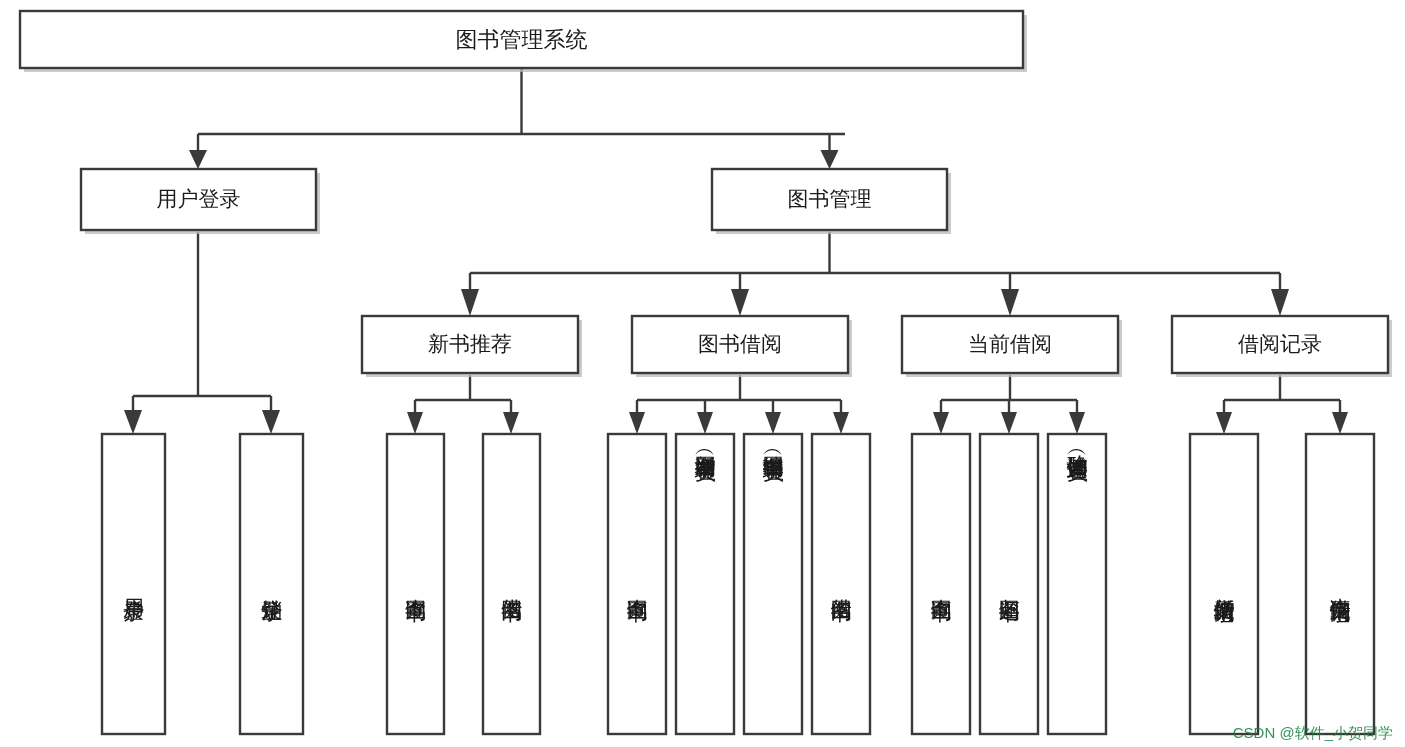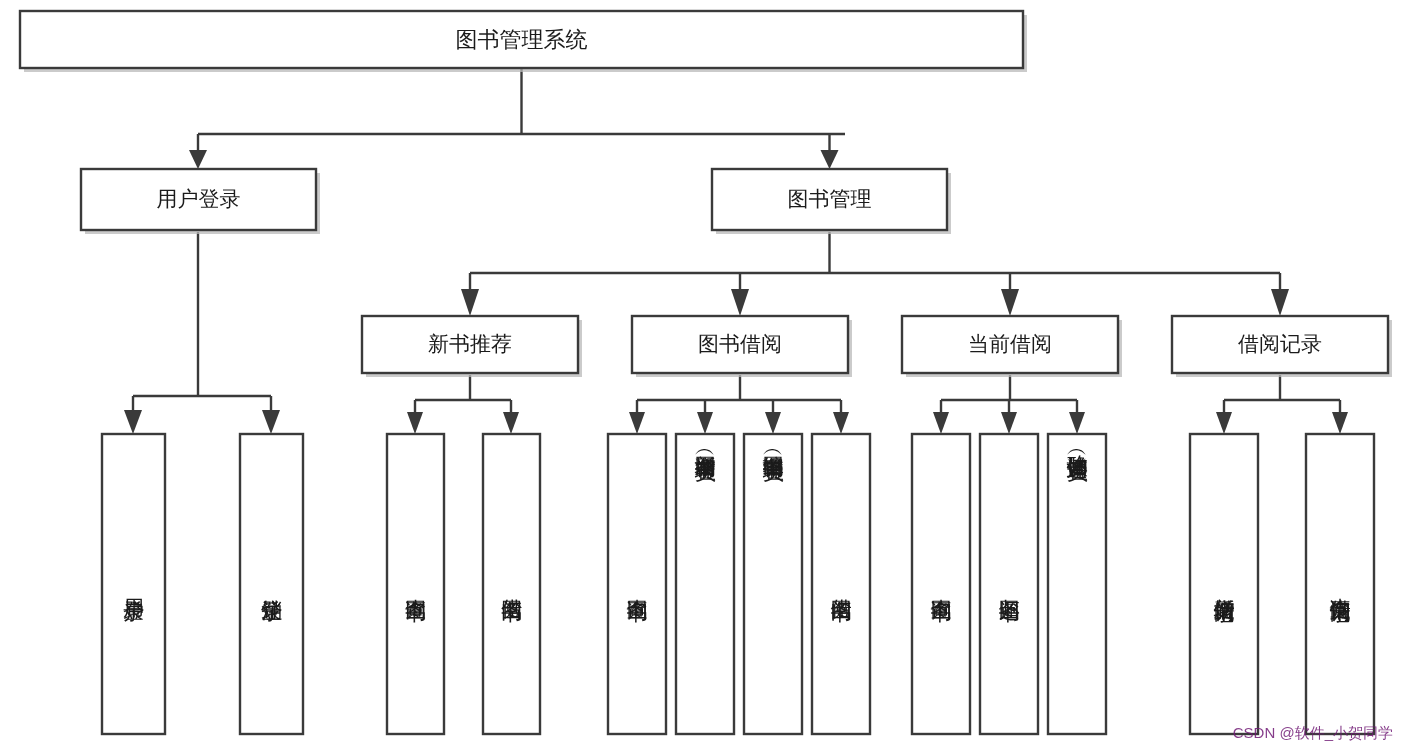--- a/index.html
+++ b/index.html
@@ -77,21 +77,21 @@
     letter-spacing: 1px;
     text-align: center;
     white-space: nowrap;
   }
   .watermark {
     position: absolute;
     right: 12px;
     bottom: 4px;
     font-family: "Liberation Sans", "DejaVu Sans", sans-serif;
     font-size: 15px;
-    color: #701a75;
+    color: #15803d;
     opacity: 0.85;
     white-space: nowrap;
     pointer-events: none;
   }
 </style>
 </head>
 <body>
 
 <div id="diagram-root">
 

